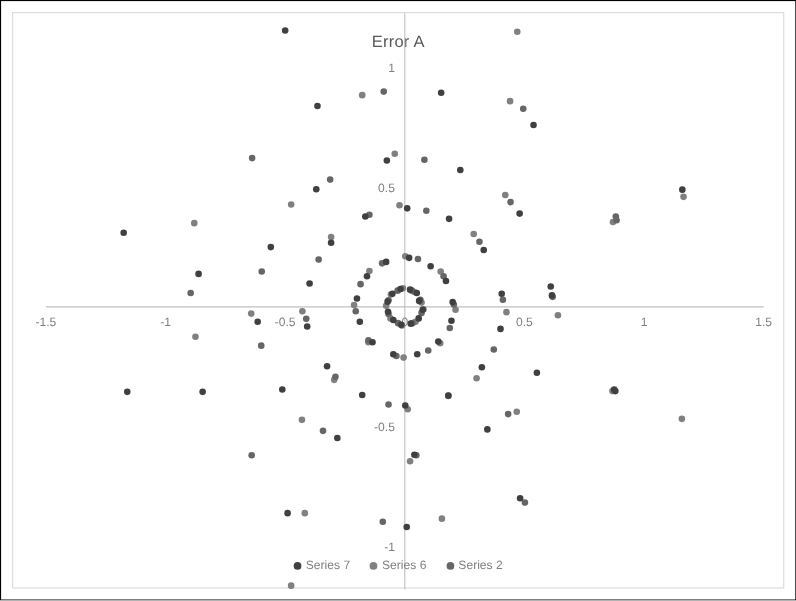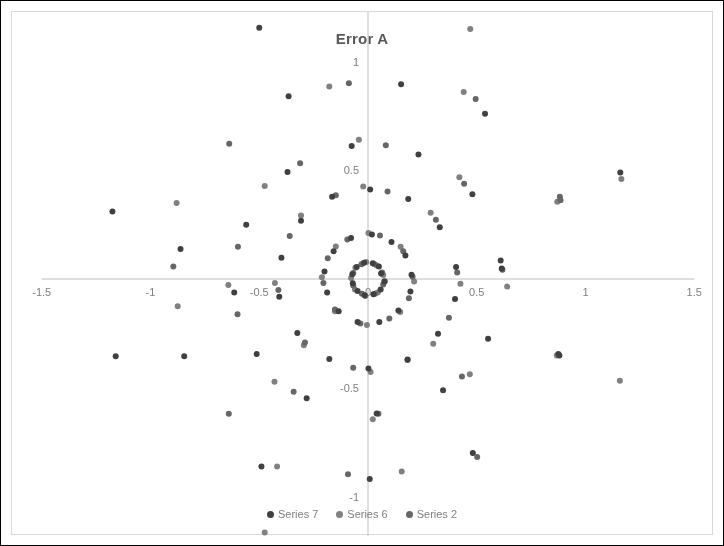--- a/index.html
+++ b/index.html
@@ -33,21 +33,20 @@
   #chart-title {
     position: absolute;
     left: 0;
     top: 18px;
     width: 100%;
     text-align: center;
     font-size: 15px;
     color: #595959;
     font-family: "Liberation Sans", sans-serif;
     letter-spacing: 0.2px;
-    font-weight: bold;
   }
   #plot-area {
     position: absolute;
     left: 0;
     top: 0;
     width: 702px;
     height: 524px;
   }
   #plot-svg {
     position: absolute;

